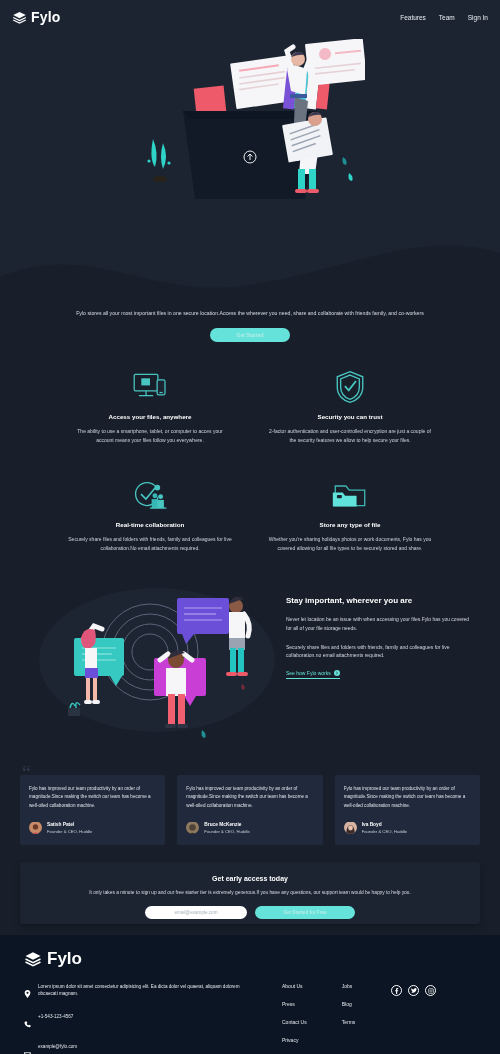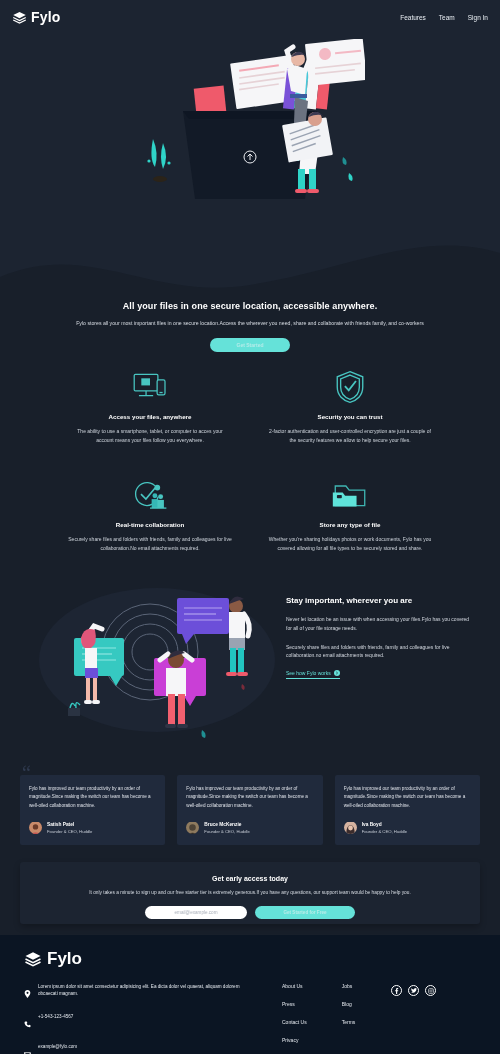--- a/index.html
+++ b/index.html
@@ -242,21 +242,20 @@
       <path d="M208 118 q5 3 3 8 q-5 -1 -3 -8z" fill="#1f8f92"></path>
       <path d="M214 134 q5 3 3 8 q-5 -1 -3 -8z" fill="#2fd4c8"></path>
     </svg>
 
     <svg class="curve" viewBox="0 0 500 110" preserveAspectRatio="none">
       <path d="M0 58 C 90 20, 150 82, 250 66 C 350 50, 420 10, 500 34 L500 110 L0 110 Z" fill="#181f2a"></path>
     </svg>
   </div>
 
   <div class="intro">
-    <h1>All your files in one secure location, accessible anywhere.</h1>
     <p>Fylo stores all your most important files in one secure location.Access the wherever you need, share and collaborate with friends family, and co-workers</p>
     <button class="btn-primary">Get Started</button>
   </div>
 
   <div class="features">
 
     <div class="feature">
       <div class="feature-icon">
         <svg width="38" height="30" viewBox="0 0 48 38" fill="none" stroke="#48c5c1" stroke-width="1.6">
           <rect x="4" y="3" width="30" height="21" rx="1.5"></rect>

